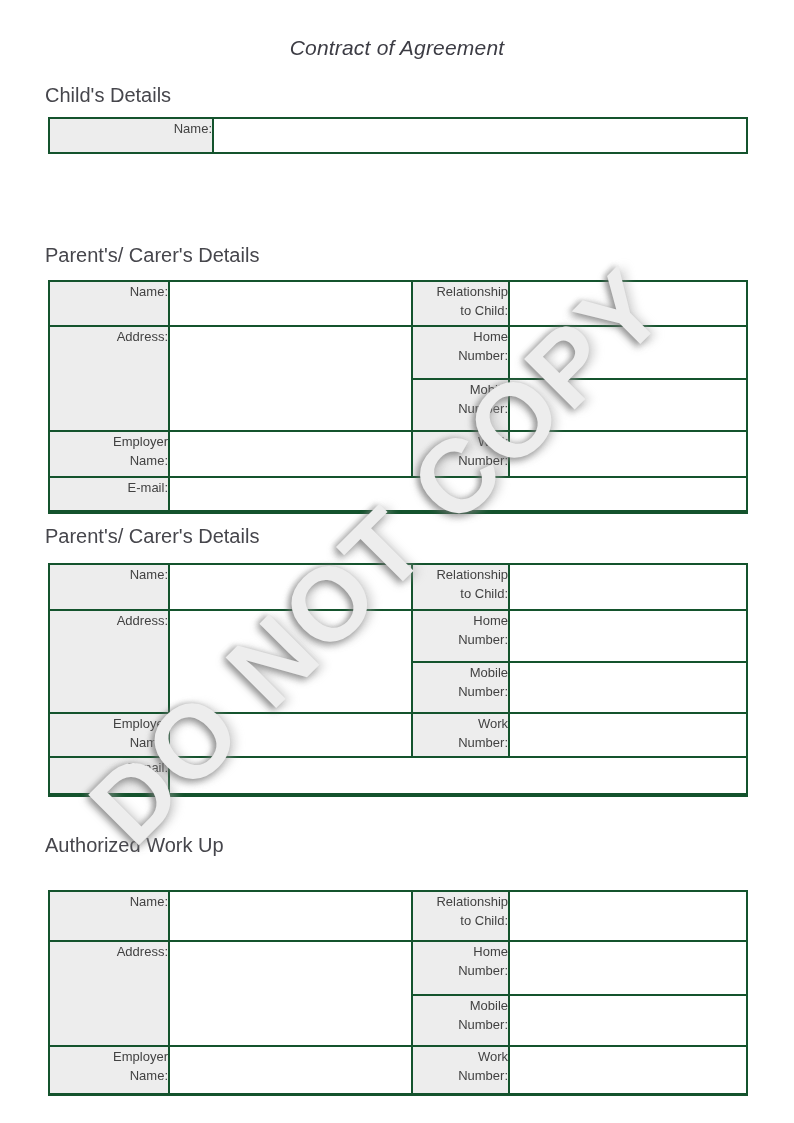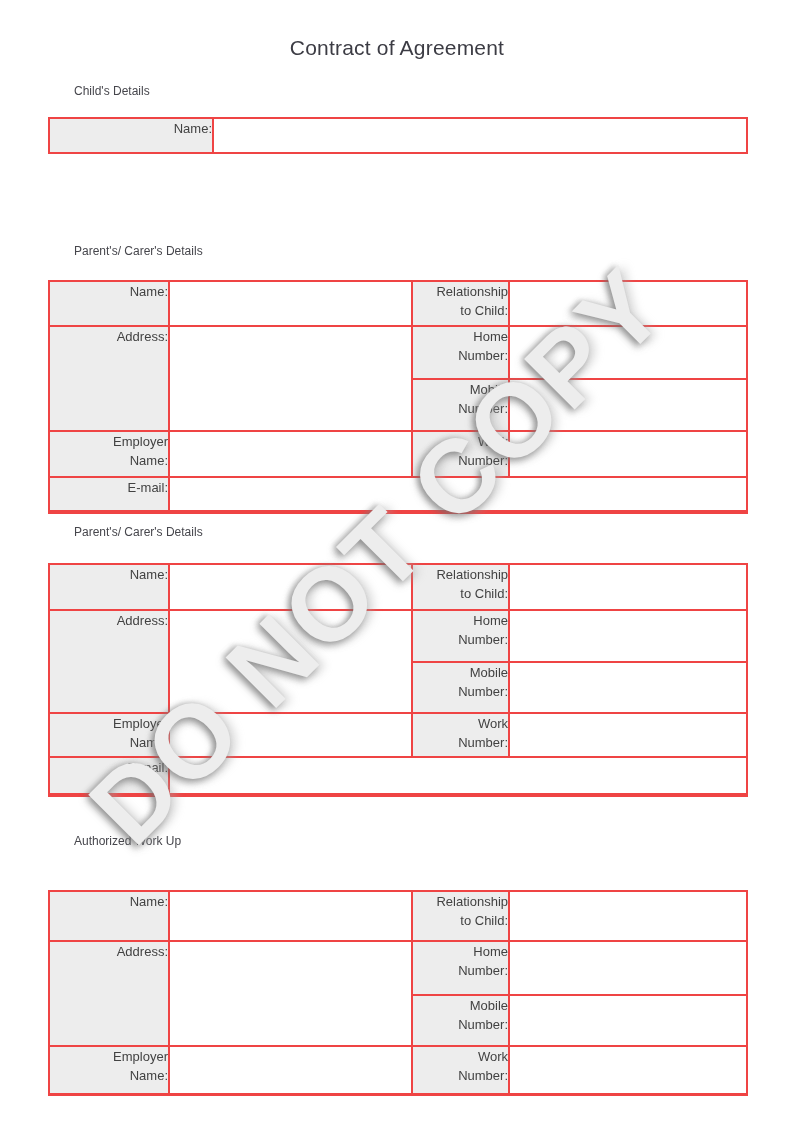--- a/index.html
+++ b/index.html
@@ -2,37 +2,37 @@
 <html><head>
 <meta charset="utf-8">
 <style>
   html,body { margin:0; padding:0; background:#ffffff; }
   .page {
     position:relative; width:794px; height:1123px; background:#ffffff;
     font-family:"Liberation Sans", sans-serif; color:#3f3f3f; overflow:hidden;
   }
   .doc-title {
     position:absolute; top:36px; left:0; width:794px; text-align:center;
-    font-size:21px; color:#3c3c44; letter-spacing:0.2px;
-  }
-  .sec-heading { position:absolute; left:74px; font-size:12px; color:#46464c; }
+    font-size:21px; color:#3c3c44; letter-spacing:0.2px;font-style:italic;
+  }
+  .sec-heading { position:absolute; left:45px; font-size:20px; color:#46464c; }
   #h-child   { top:84px; }
   #h-parent1 { top:244px; }
   #h-parent2 { top:525px; }
   #h-pickup  { top:834px; }
   .pickup-note {
     position:absolute; left:50px; top:860px; width:706px;
     font-size:12.5px; color:#403e3e;
   }
 
   table.form {
     position:absolute; left:48px; width:698px;
     border-collapse:collapse; table-layout:fixed;
   }
-  table.form td { border:2px solid #ef4444; padding:0; vertical-align:top; }
+  table.form td { border:2px solid #14532d; padding:0; vertical-align:top; }
   td.lbl {
     background:#ededed; text-align:right; font-size:13px; line-height:19px;
     padding:4px 7px 2px 2px; white-space:pre-line; color:#424242;
   }
   td.inp { background:#ffffff; }
 
   #t-child   { top:117px; }
   #t-parent1 { top:280px; }
   #t-parent2 { top:563px; }
   #t-pickup  { top:890px; }

